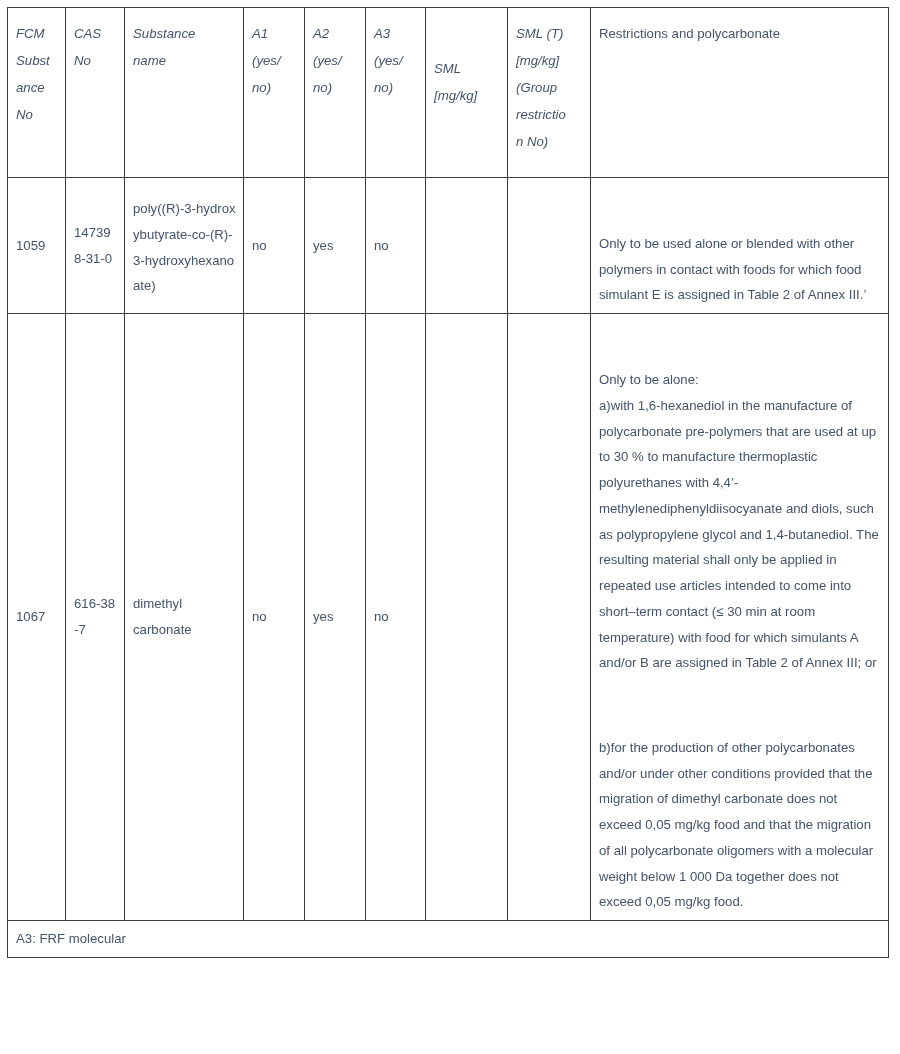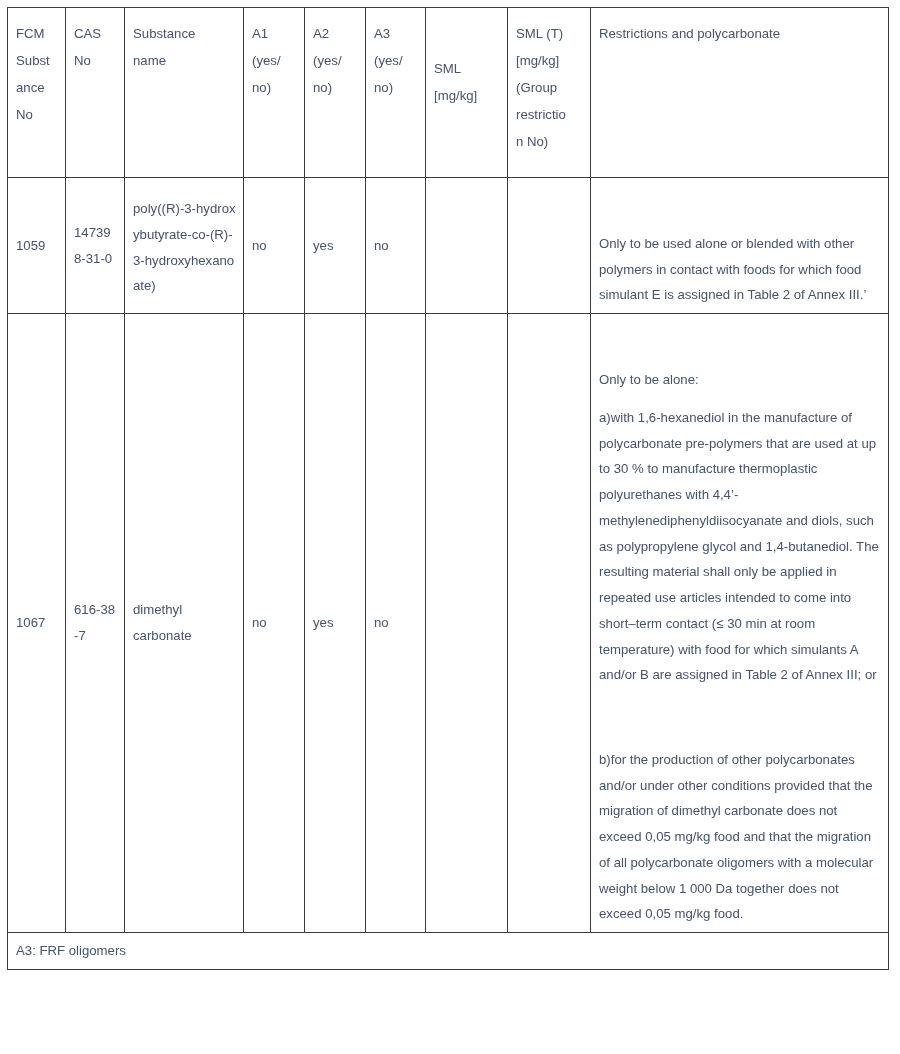--- a/index.html
+++ b/index.html
@@ -57,39 +57,39 @@
     height: 110px;
     line-height: 2.05;
   }
   td.hd-restr {
     vertical-align: middle;
     padding-left: 10px;
   }
   td.mid { vertical-align: middle; }
   td.top { vertical-align: top; }
 
-  .cell-wrap { display: block; }
+  .cell-wrap { display: block; font-style: italic; }
 
   
   .wrapbreak { word-break: break-all; }
 
   td.restr-body {
     vertical-align: top;
     padding-top: 9px;
     padding-bottom: 9px;
     padding-left: 10px;
     line-height: 1.98;
   }
   td.restr-row1 {
     vertical-align: middle;
     padding-left: 10px;
     line-height: 1.98;
   }
   .para { display: block; margin-top: 48px; }
-  .para + .para { margin-top: 12px; }
+  .para + .para { margin-top: 0; }
   .gap { display: block; height: 11px; }
 
   td.note {
     vertical-align: middle;
     padding-top: 8px;
     padding-bottom: 8px;
     line-height: 2.05;
     font-size: 13.2px;
   }
   td.note .nline { display: block; }
@@ -191,19 +191,19 @@
           <span class="para">a)with 1,6-hexanediol in the manufacture of polycarbonate pre-polymers that are used at up to 30 % to manufacture thermoplastic polyurethanes with 4,4’-methylenediphenyldiisocyanate and diols, such as polypropylene glycol and 1,4-butanediol. The resulting material shall only be applied in repeated use articles intended to come into short–term contact (≤ 30 min at room temperature) with food for which simulants A and/or B are assigned in Table 2 of Annex III; or</span>
           <span class="gap"></span>
           <span class="para">b)for the production of other polycarbonates and/or under other conditions provided that the migration of dimethyl carbonate does not exceed 0,05 mg/kg food and that the migration of all polycarbonate oligomers with a molecular weight below 1 000 Da together does not exceed 0,05 mg/kg food.</span>
         </td>
       </tr>
 
 
 
       <tr>
         <td class="note" colspan="9">
-          <span class="nline">A3: FRF oligomers</span>
+          <span class="nline">A3: FRF molecular</span>
         </td>
       </tr>
     </tbody>
   </table>
 
 </div>
 
 </body></html>

